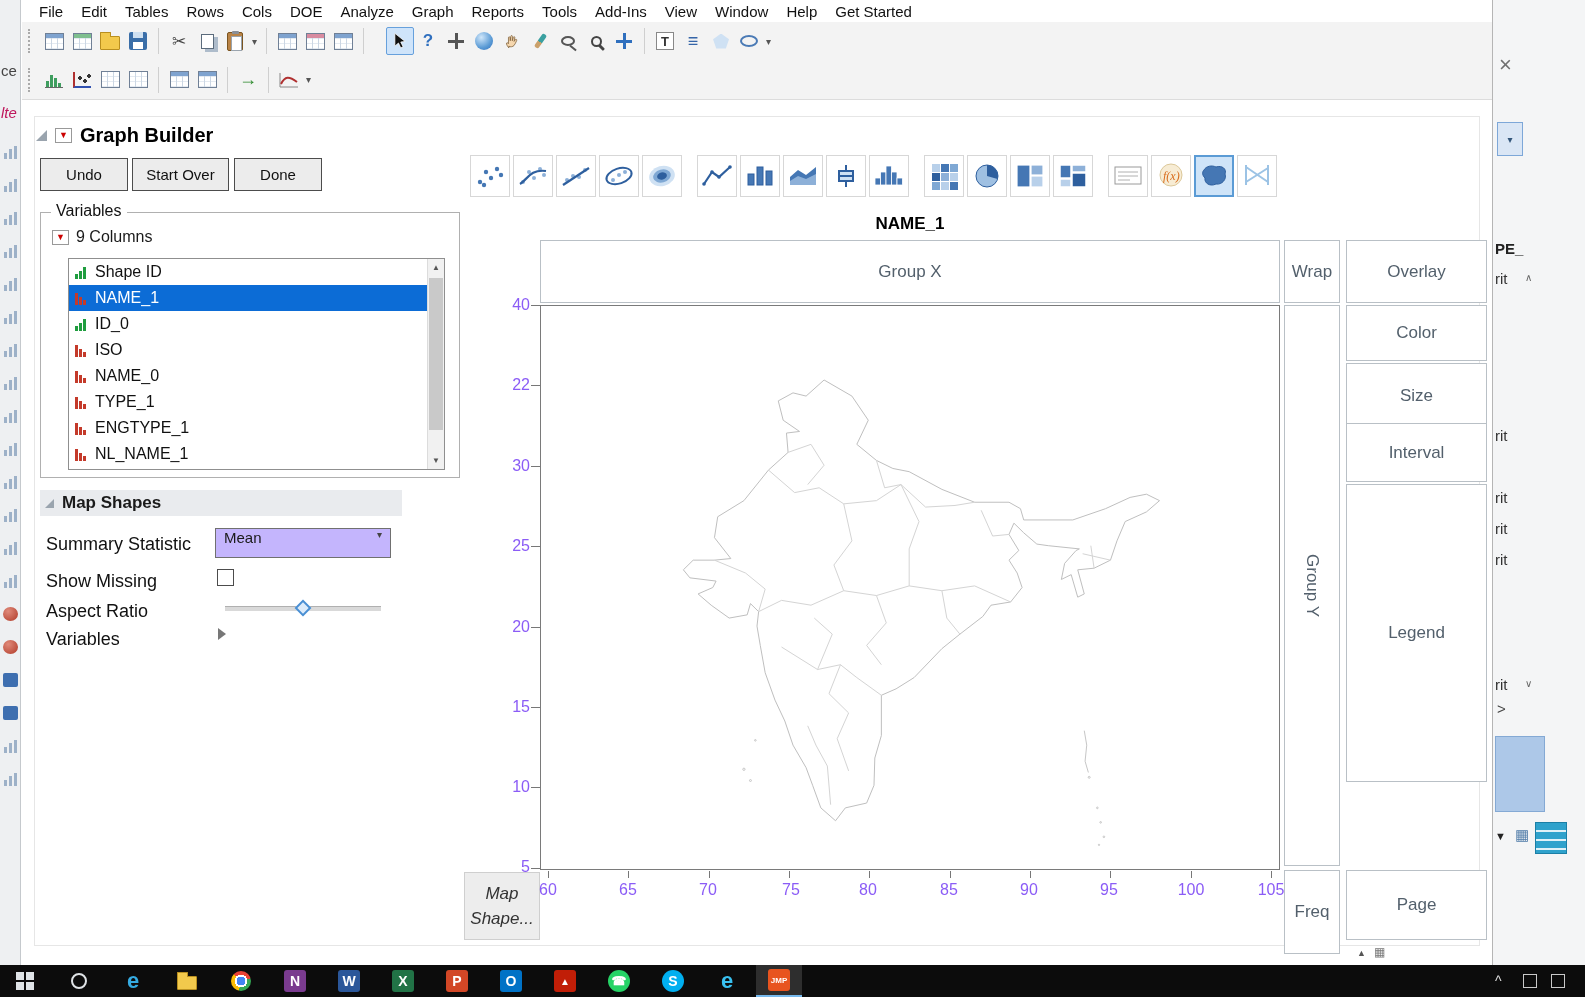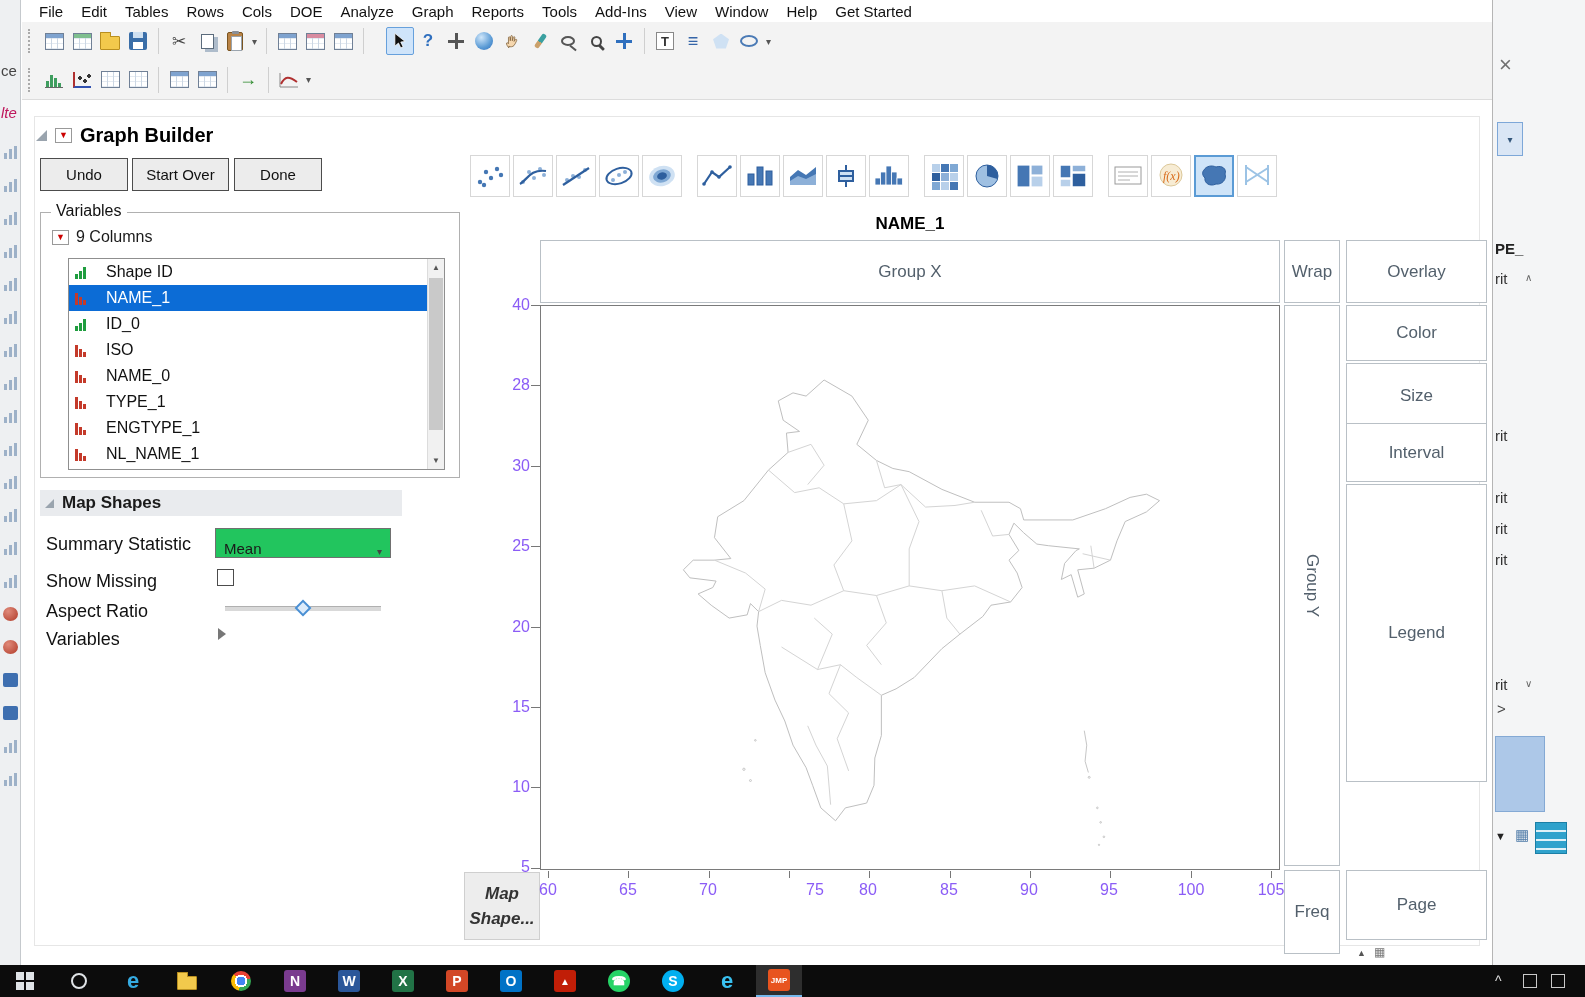--- a/index.html
+++ b/index.html
@@ -64,45 +64,45 @@
 .gbbtn{position:absolute;top:58px;height:33px;background:#ececec;border:1px solid #4c4c4c;font-size:15px;color:#111;display:flex;align-items:center;justify-content:center}
 
 .palette{position:absolute;left:448px;top:55px;display:flex;align-items:center}
 .pic{width:40px;height:42px;border:1px solid #d7d7d7;background:#fff;display:flex;align-items:center;justify-content:center;margin-right:3px;flex:none}
 .pic.gap{margin-left:12px}
 .pic.sel{background:#cfe4f8;border:2px solid #5b9bd5}
 
 .fieldset{position:absolute;left:18px;top:112px;width:420px;height:266px;border:1px solid #b0b0b0}
 .fieldset .legend{position:absolute;left:10px;top:-11px;background:#fff;padding:0 5px;font-size:16px;color:#111}
 .vlist{position:absolute;left:46px;top:158px;width:377px;height:212px;border:1px solid #8f8f8f;background:#fff;overflow:hidden}
-.vrow{height:26px;display:flex;align-items:center;padding-left:5px;font-size:16px;color:#111;gap:18px}
+.vrow{height:26px;display:flex;align-items:center;padding-left:5px;font-size:16px;color:#111;gap:7px}
 .vrow.sel{background:#0c6cd6;color:#fff}
 .vicon{width:14px;height:13px;flex:none}
 .vicon.g{background:linear-gradient(#1f9d3f,#1f9d3f) 1px 100%/3px 5px no-repeat,linear-gradient(#1f9d3f,#1f9d3f) 5px 100%/3px 8px no-repeat,linear-gradient(#1f9d3f,#1f9d3f) 9px 100%/3px 12px no-repeat}
 .vicon.r{background:linear-gradient(#c43a2a,#c43a2a) 1px 100%/3px 12px no-repeat,linear-gradient(#c43a2a,#c43a2a) 5px 100%/3px 8px no-repeat,linear-gradient(#c43a2a,#c43a2a) 9px 100%/3px 5px no-repeat}
 .vscroll{position:absolute;right:0;top:0;bottom:0;width:17px;background:#f1f1f1;border-left:1px solid #dcdcdc}
 .varrow{height:17px;display:flex;align-items:center;justify-content:center;font-size:8px;color:#555}
 .vthumb{position:absolute;left:1px;right:1px;top:19px;height:152px;background:#c9c9c9}
 
 .ms-head{position:absolute;left:18px;top:390px;width:362px;height:26px;background:#e9ebee;display:flex;align-items:center;gap:8px;padding-left:5px}
 .ms-head b{font-size:17px}
 .ms-label{position:absolute;left:24px;font-size:18px;color:#111}
-.combo{position:absolute;left:193px;top:428px;width:176px;height:30px;border:1px solid #707070;background:#22c55e;font-size:15px;display:flex;align-items:flex-end;justify-content:space-between;padding:0 8px}
+.combo{position:absolute;left:193px;top:428px;width:176px;height:30px;border:1px solid #707070;background:#c4b5fd;font-size:15px;display:flex;align-items:flex-start;justify-content:space-between;padding:0 8px}
 .checkbox{position:absolute;left:195px;top:469px;width:17px;height:17px;border:1px solid #4c4c4c;background:#fff}
 .slider{position:absolute;left:203px;top:506px;width:156px;height:5px;background:#d9d9d9;border-top:1px solid #b0b0b0}
 .sthumb{position:absolute;left:72px;top:-5px;width:12px;height:12px;transform:rotate(45deg);background:#dcebfa;border:2px solid #4a8fd3}
 .disc-sm{width:0;height:0;border-top:6px solid transparent;border-bottom:6px solid transparent;border-left:8px solid #777}
 
 .chart-title{position:absolute;left:518px;top:114px;width:740px;text-align:center;font-size:17px;font-weight:bold;color:#000}
 .zone{position:absolute;border:1px solid #b9c0c6;display:flex;align-items:center;justify-content:center;color:#53606c;font-size:17px;background:#fff}
 .plot{position:absolute;left:518px;top:205px;width:740px;height:565px;border:1px solid #7a7a7a;background:#fff}
 .tick{position:absolute;font-size:16px;color:#8b5cf6}
 .ytickstrip{position:absolute;left:509px;top:205px;width:9px;height:566px;background:repeating-linear-gradient(to bottom,#777 0 1px,transparent 1px 80.4px)}
 .xtickstrip{position:absolute;left:518px;top:771px;width:741px;height:7px;background-image:repeating-linear-gradient(to right,#777 0 1px,transparent 1px 80.33px);background-position:8px 0}
-.mapshape-zone{position:absolute;left:442px;top:772px;width:76px;height:68px;background:#ededed;border:1px solid #cfcfcf;display:flex;align-items:center;justify-content:center;text-align:center;font-style:italic;font-weight:700;font-size:17px;color:#333;padding:2px;line-height:1.5}
+.mapshape-zone{position:absolute;left:442px;top:772px;width:76px;height:68px;background:#ededed;border:1px solid #cfcfcf;display:flex;align-items:center;justify-content:center;text-align:center;font-style:italic;font-weight:400;font-size:17px;color:#333;padding:2px;line-height:1.5}
 .groupy-text{writing-mode:vertical-rl;font-size:17px;color:#53606c}
 
 .right-strip{position:absolute;left:1492px;top:0;width:93px;height:965px;background:#f4f5f6;border-left:1px solid #b5b5b5;overflow:hidden}
 .right-strip .frag{position:absolute;font-size:15px;color:#333}
 .rcombo{position:absolute;left:4px;top:122px;width:26px;height:34px;background:#dae6f5;border:1px solid #7da7d8;display:flex;align-items:center;justify-content:center;font-size:10px;color:#33567a}
 .rsel{position:absolute;left:2px;top:736px;width:50px;height:76px;background:#adc8e8;border:1px solid #84a9d4}
 .rtable{position:absolute;left:42px;top:822px;width:32px;height:32px;border:1px solid #1b7fa6;background:repeating-linear-gradient(to bottom,transparent 0 7px,rgba(255,255,255,.85) 7px 9px),#2fa2cc}
 
 .taskbar{position:absolute;left:0;top:965px;width:1585px;height:32px;background:#0c0c0c}
 .tbic{position:absolute;top:0;width:46px;height:32px;display:flex;align-items:center;justify-content:center}
@@ -581,32 +581,32 @@
               <circle vector-effect="non-scaling-stroke" cx="93.9" cy="37.9" r="0.05"></circle>
               <circle vector-effect="non-scaling-stroke" cx="93.6" cy="38.4" r="0.04"></circle>
           </g>
         </g>
       </svg>
     </div>
     <div class="ytickstrip"></div>
     <div class="xtickstrip"></div>
 
     <span class="tick" style="left:470px;top:196px;width:38px;text-align:right">40</span>
-    <span class="tick" style="left:470px;top:276px;width:38px;text-align:right">28</span>
+    <span class="tick" style="left:470px;top:276px;width:38px;text-align:right">22</span>
     <span class="tick" style="left:470px;top:357px;width:38px;text-align:right">30</span>
     <span class="tick" style="left:470px;top:437px;width:38px;text-align:right">25</span>
     <span class="tick" style="left:470px;top:518px;width:38px;text-align:right">20</span>
     <span class="tick" style="left:470px;top:598px;width:38px;text-align:right">15</span>
     <span class="tick" style="left:470px;top:678px;width:38px;text-align:right">10</span>
     <span class="tick" style="left:470px;top:758px;width:38px;text-align:right">5</span>
 
     <span class="tick" style="left:511px;top:781px;width:30px;text-align:center">60</span>
     <span class="tick" style="left:591px;top:781px;width:30px;text-align:center">65</span>
     <span class="tick" style="left:671px;top:781px;width:30px;text-align:center">70</span>
-    <span class="tick" style="left:778px;top:781px;width:30px;text-align:center">75</span>
+    <span class="tick" style="left:760px;top:781px;width:30px;">75</span>
     <span class="tick" style="left:831px;top:781px;width:30px;text-align:center">80</span>
     <span class="tick" style="left:912px;top:781px;width:30px;text-align:center">85</span>
     <span class="tick" style="left:992px;top:781px;width:30px;text-align:center">90</span>
     <span class="tick" style="left:1072px;top:781px;width:30px;text-align:center">95</span>
     <span class="tick" style="left:1154px;top:781px;width:30px;text-align:center">100</span>
     <span class="tick" style="left:1234px;top:781px;width:30px;text-align:center">105</span>
 
     <span style="position:absolute;left:1335px;top:848px;font-size:9px;color:#555">▲</span>
     <span style="position:absolute;left:1352px;top:845px;font-size:12px;color:#777">▦</span>
   </div>

